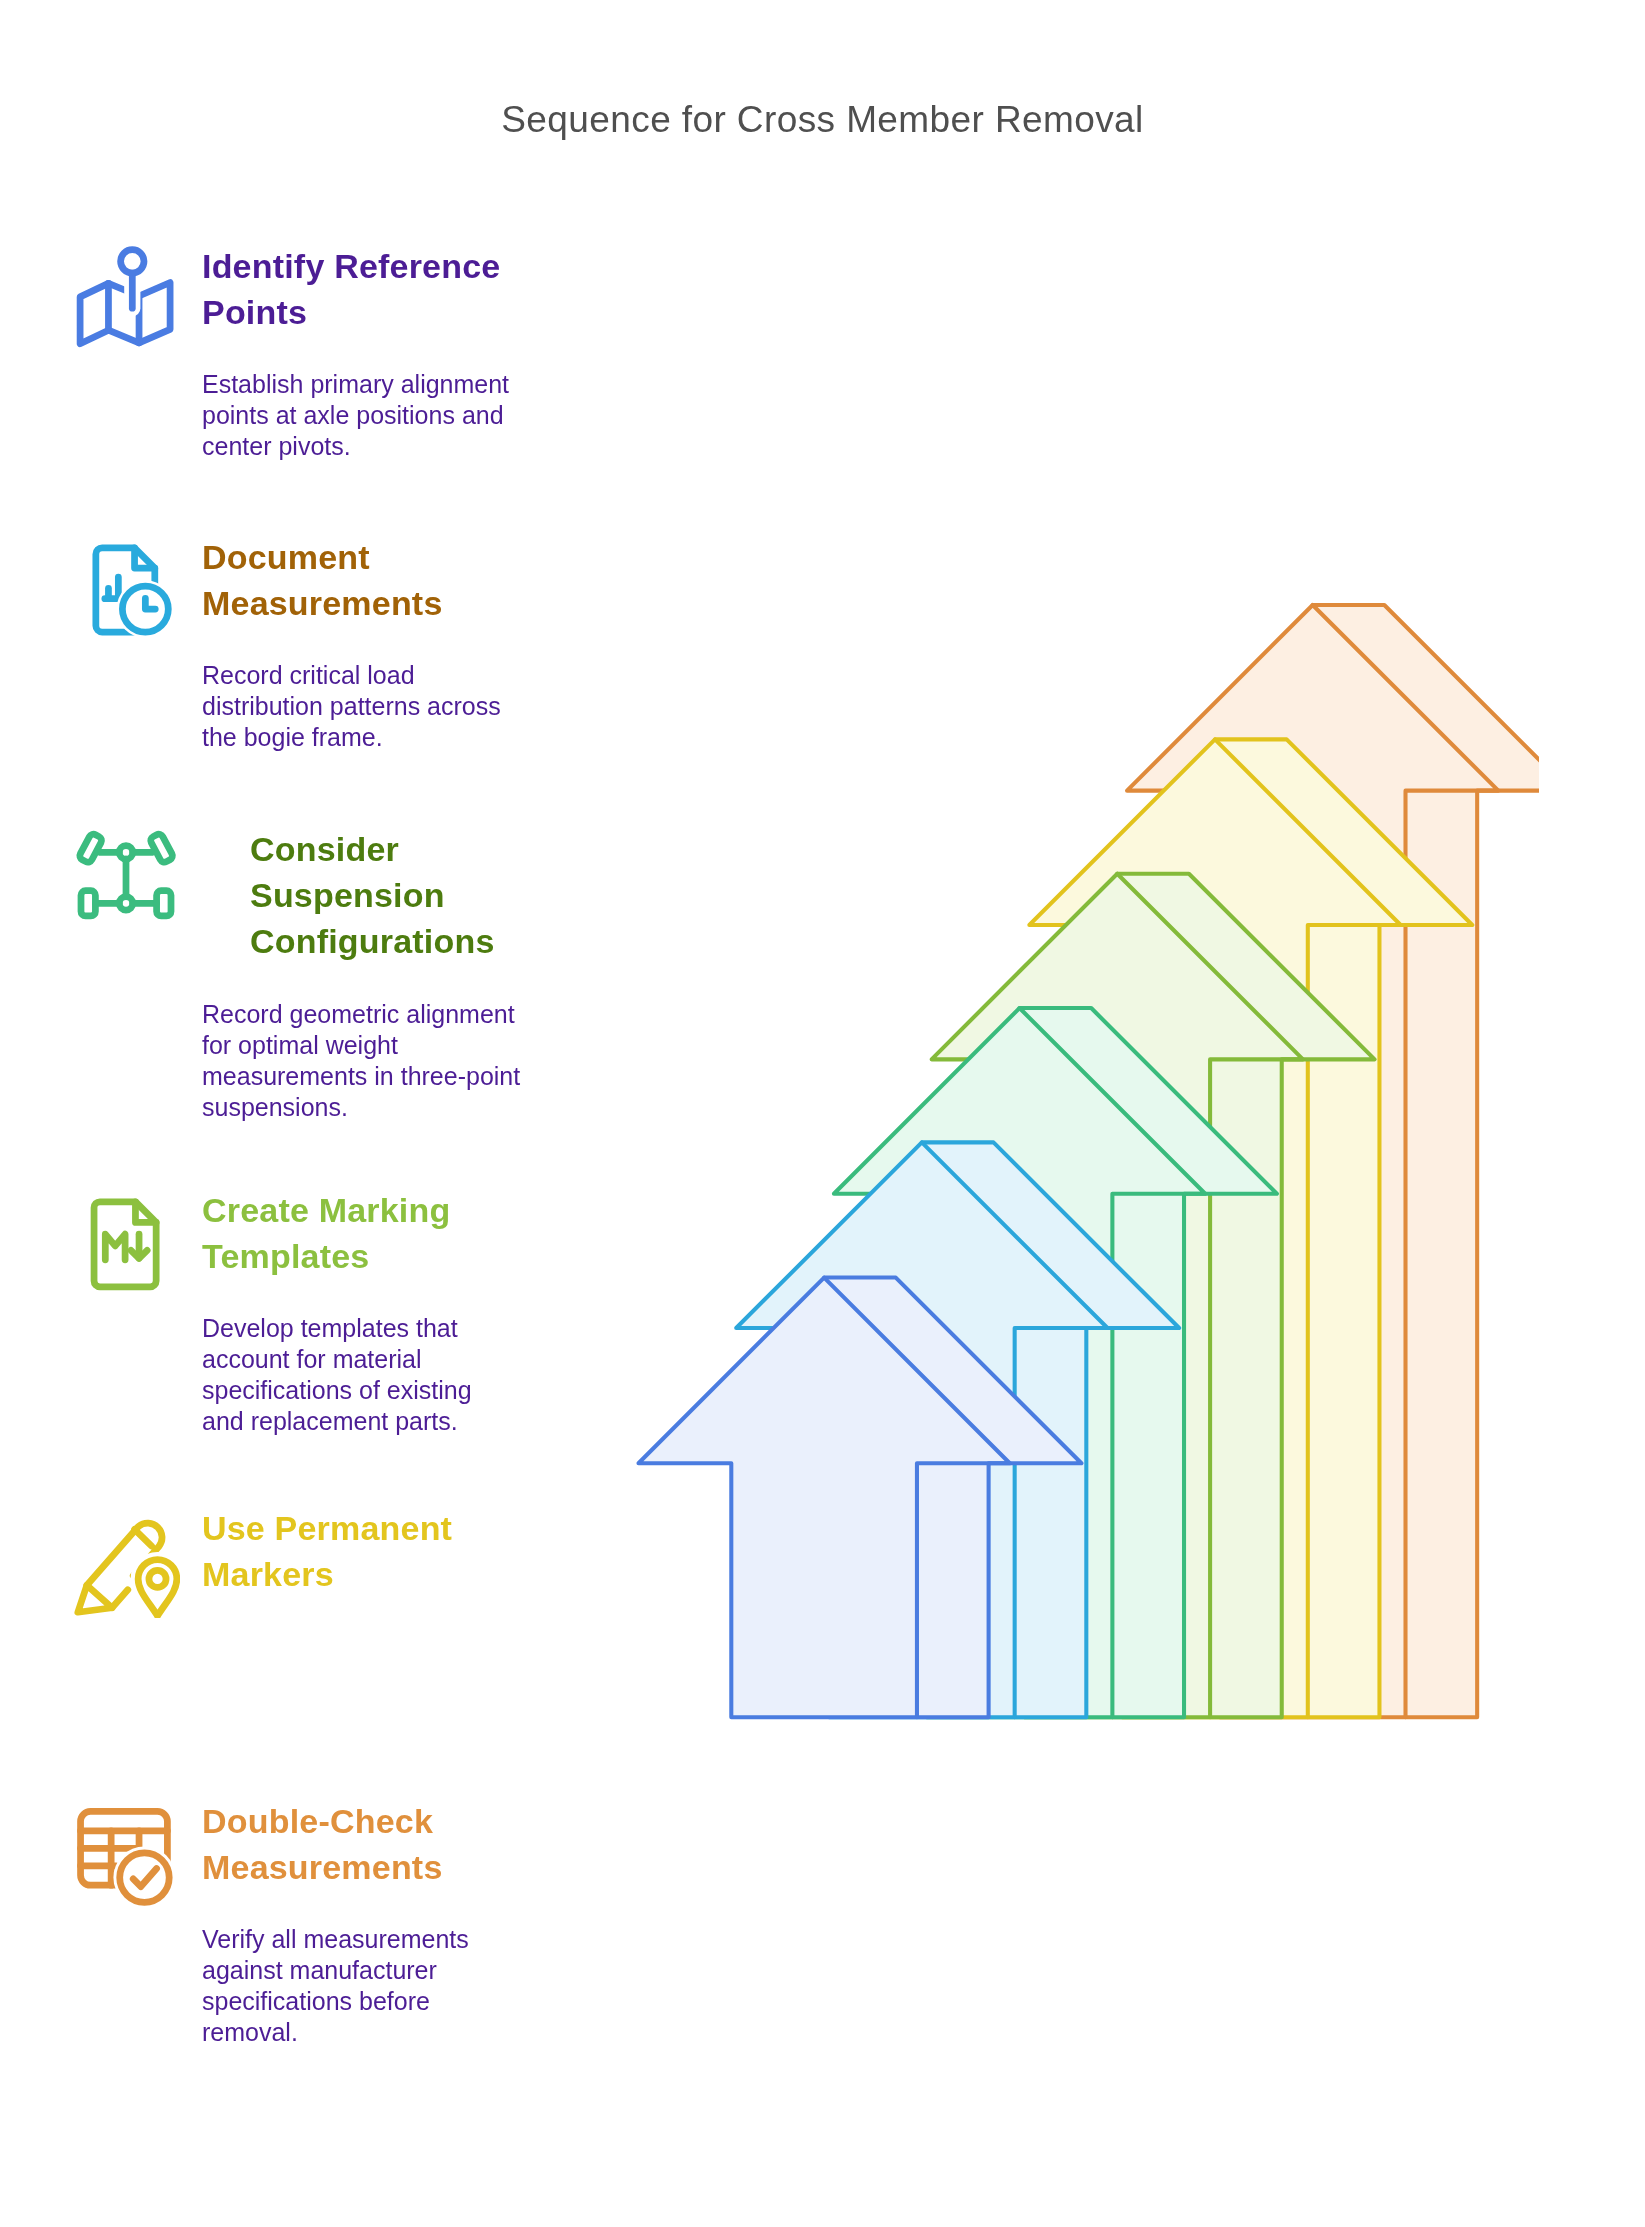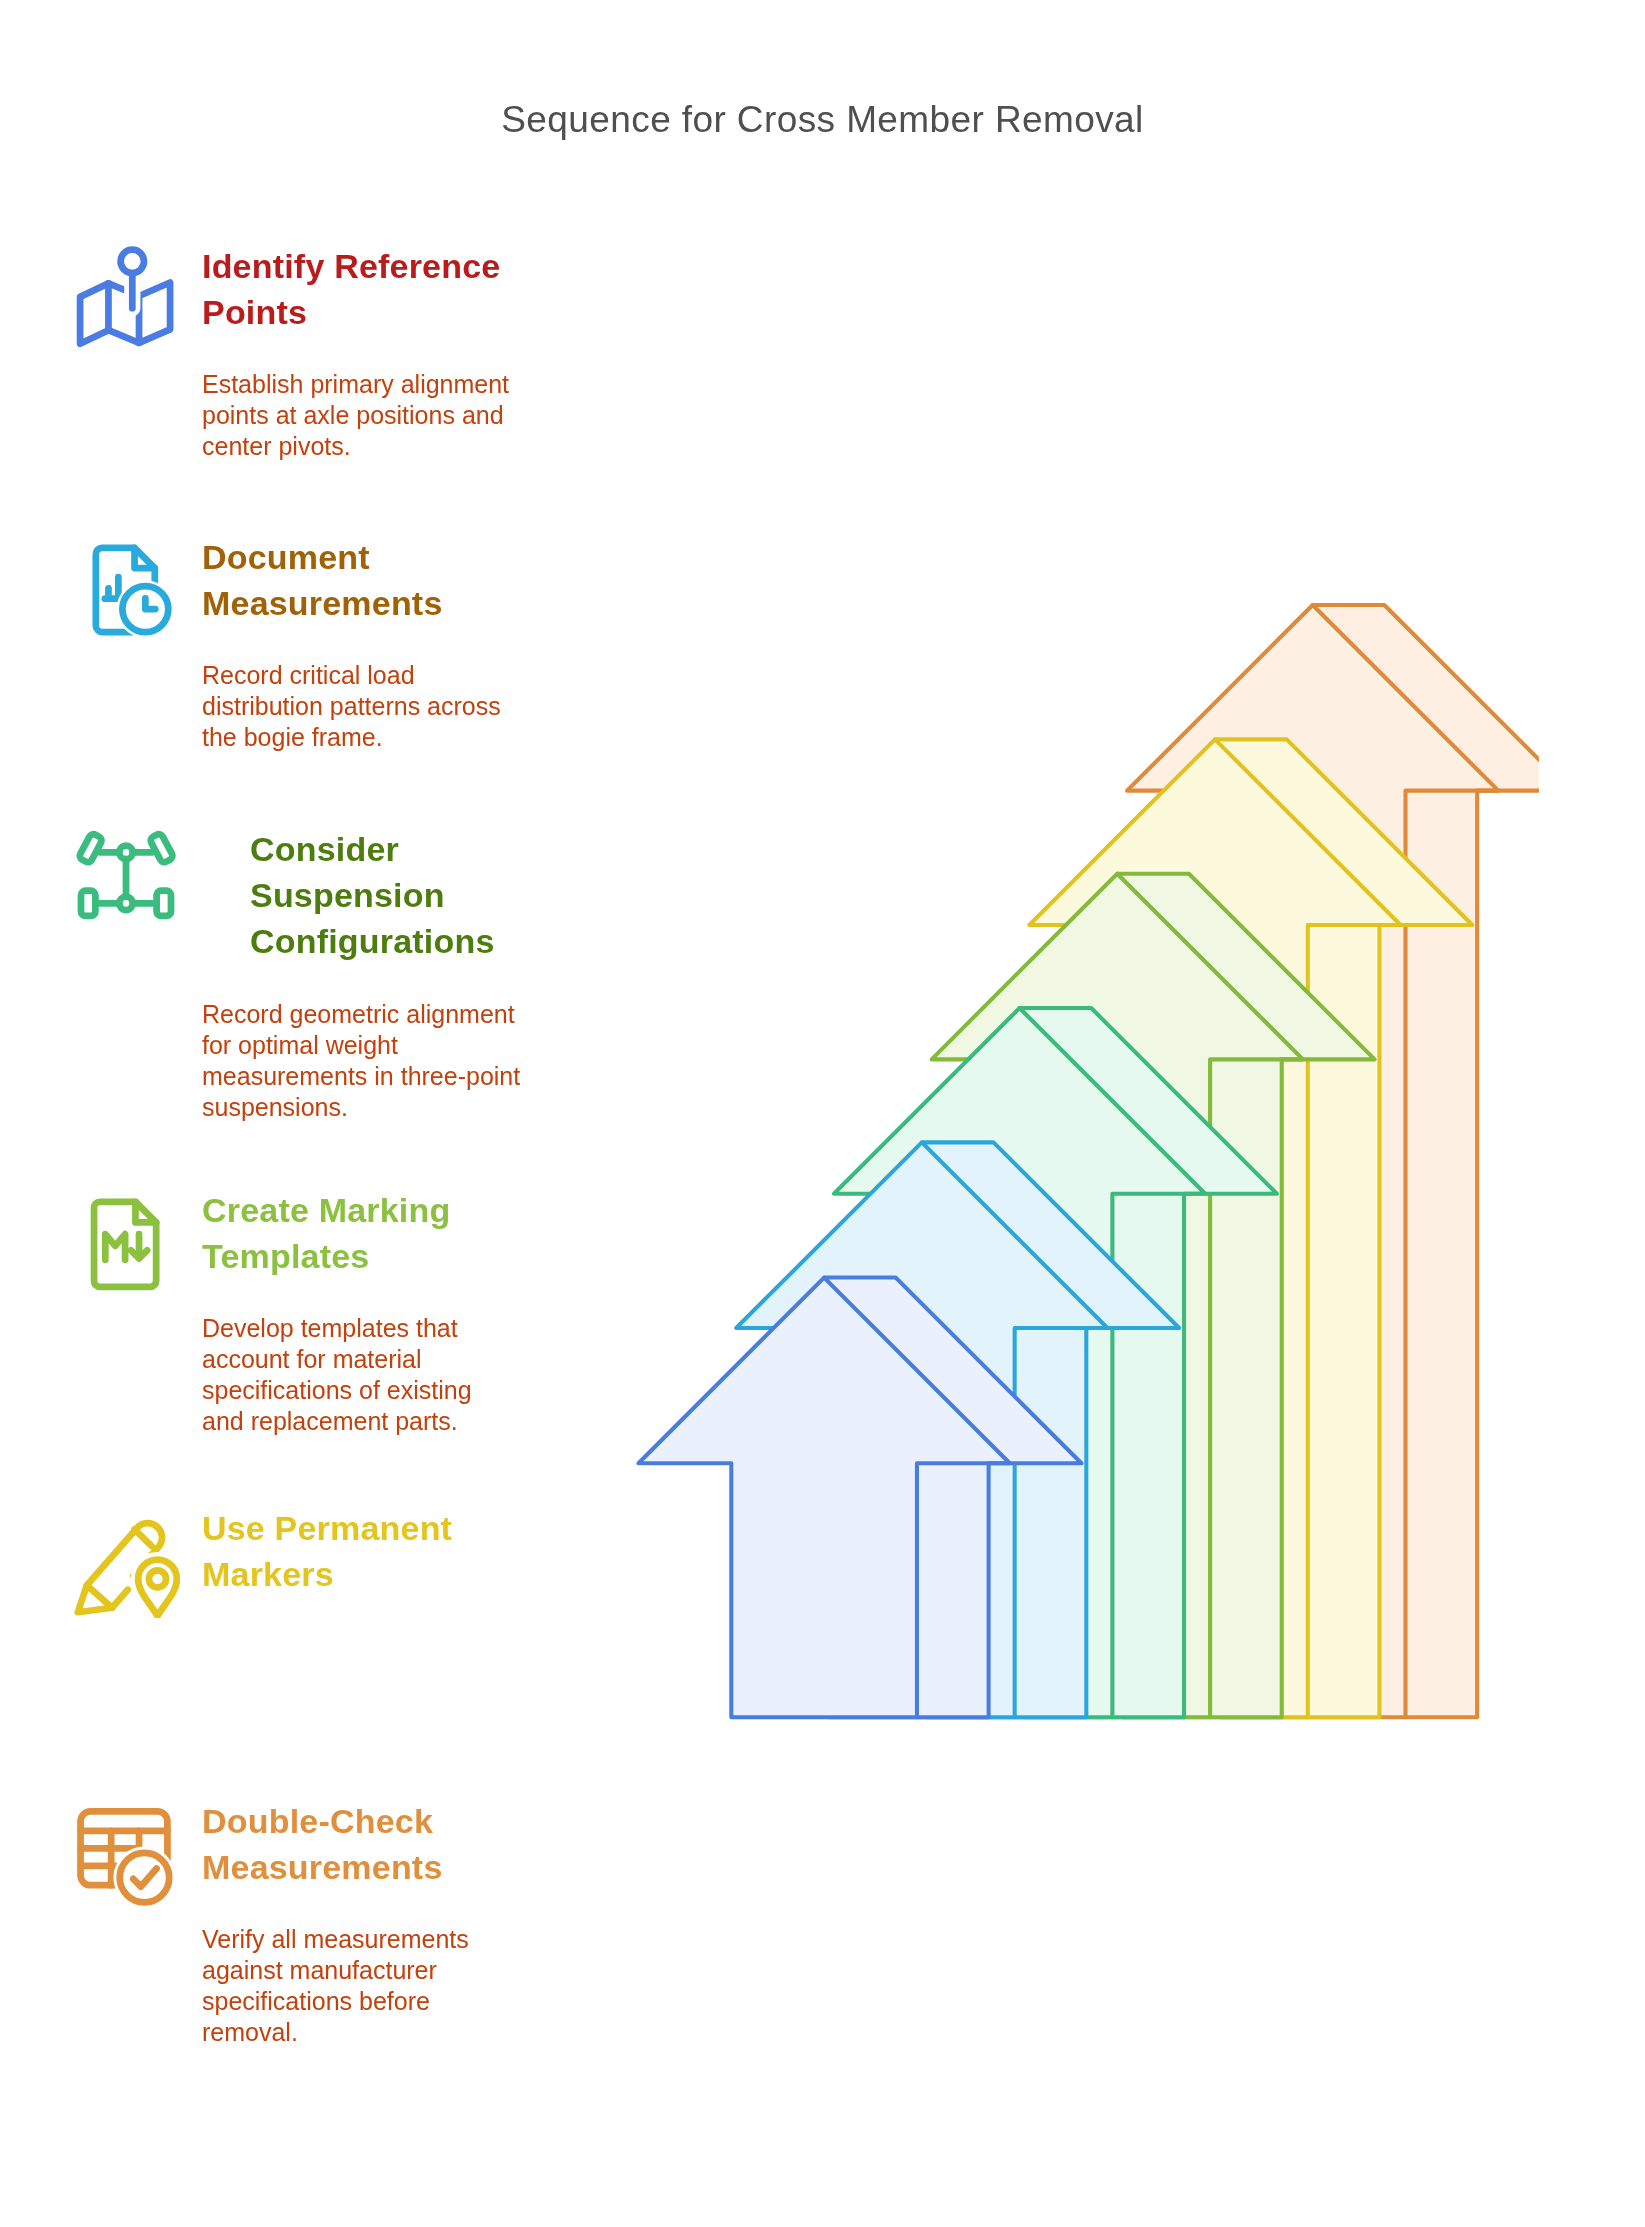--- a/index.html
+++ b/index.html
@@ -16,42 +16,42 @@
     font-size:37px;font-weight:400;color:#4f4f4f;
     letter-spacing:0.4px;
     margin:0;
   }
   .step{position:absolute;left:72px;width:505px;}
   .step-icon{position:absolute;left:0;top:1.6px;width:108px;height:111px;}
   .step-icon svg{width:100%;height:100%;fill:none;stroke:currentColor;stroke-width:1.5;stroke-linecap:round;stroke-linejoin:round;}
   .step-text{position:absolute;left:130px;top:0;width:383px;}
   .step-heading{font-size:34px;font-weight:700;line-height:1.36;letter-spacing:0.2px;}
   .heading-line{white-space:nowrap;}
-  .step-body{margin-top:34px;font-size:25px;font-weight:400;line-height:1.24;color:#c2410c;}
+  .step-body{margin-top:34px;font-size:25px;font-weight:400;line-height:1.24;color:#4c1d95;}
   .body-line{white-space:nowrap;}
   #arrows-svg{position:absolute;left:0;top:0;width:1645px;height:2227px;}
 </style>
 </head>
 <body>
 
 <div id="canvas">
   <h1 id="page-title">Sequence for Cross Member Removal</h1>
   <div id="steps">
       <div class="step" style="top: 243px;">
         <div class="step-icon" style="color: rgb(74, 124, 226);"><svg viewBox="0 0 24 24">
             <path d="M1.8 11.2 L8.1 8.2 L14.9 11.0 L21.8 8.0 V18.4 L14.9 21.4 L8.1 18.6 L1.8 21.6 Z"></path>
             <path d="M8.1 8.2 V18.6"></path>
             <path d="M14.9 11.0 V21.4"></path>
             <path d="M13.4 5.9 V13.7" stroke="#ffffff" stroke-width="3.6"></path>
             <circle cx="13.4" cy="3.3" r="2.6" fill="#ffffff" stroke="#ffffff" stroke-width="3"></circle>
             <circle cx="13.4" cy="3.3" r="2.6"></circle>
             <path d="M13.4 5.9 V13.7"></path>
           </svg></div>
         <div class="step-text">
-          <div class="step-heading" style="color: #b91c1c;">
+          <div class="step-heading" style="color: #4c1d95;">
             <div class="heading-line">Identify Reference</div>
             <div class="heading-line">Points</div>
           </div>
           <div class="step-body">
             <div class="body-line">Establish primary alignment</div>
             <div class="body-line">points at axle positions and</div>
             <div class="body-line">center pivots.</div>
           </div>
         </div>
       </div>

